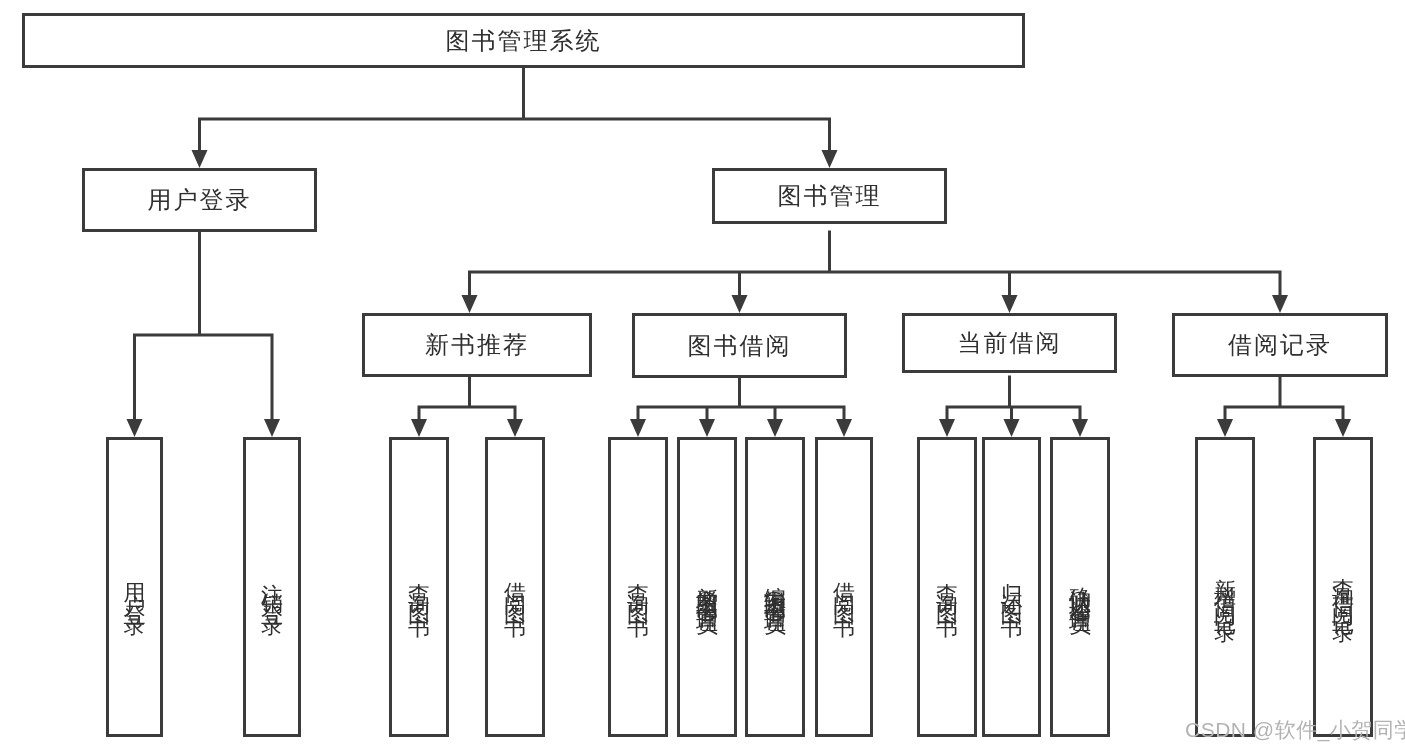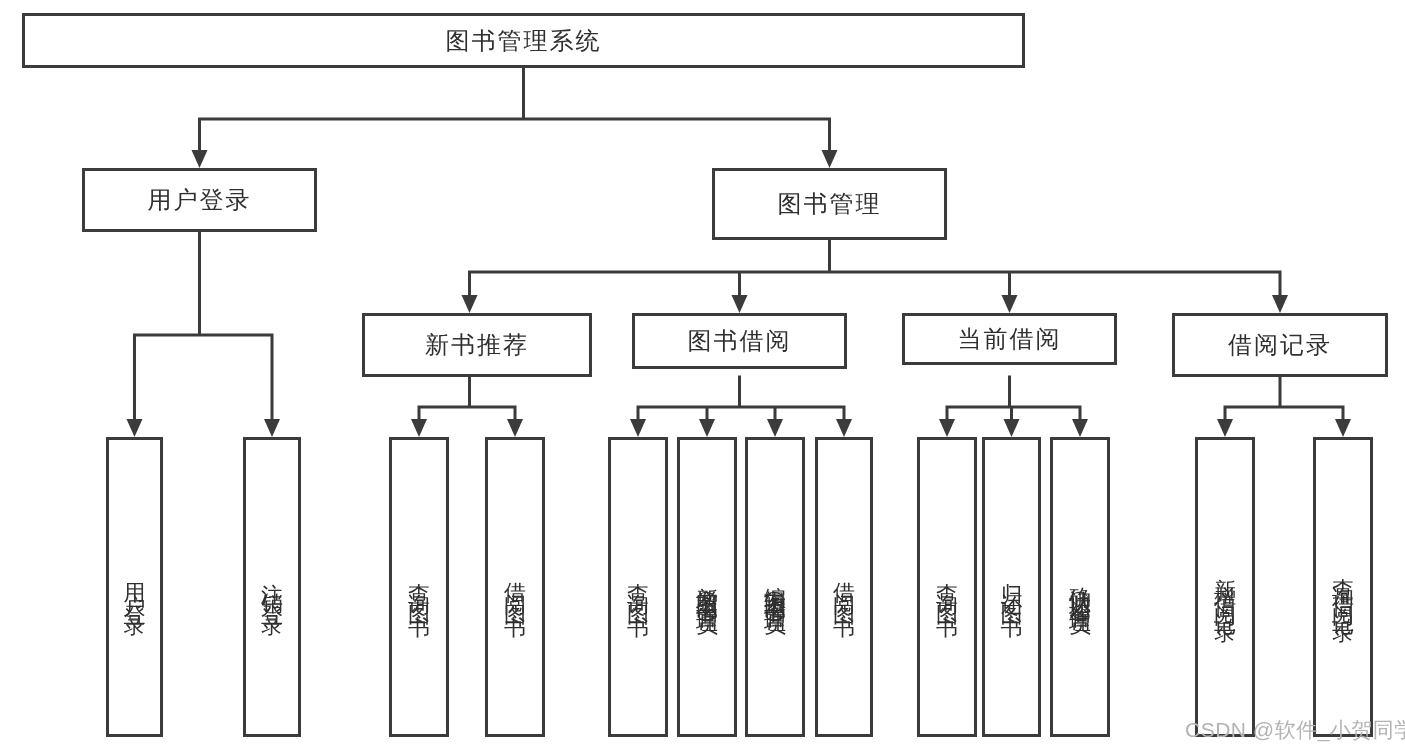--- a/index.html
+++ b/index.html
@@ -104,31 +104,31 @@
     </g>
   </svg>
 
   <div class="node hnode" style="left:22px; top:13px; width:1003px; height:55px;text-align:center;">
     <span>图书管理系统</span>
   </div>
 
   <div class="node hnode" style="left:82px; top:168px; width:235px; height:64px;">
     <span>用户登录</span>
   </div>
-  <div class="node hnode" style="left:712px; top:168px; width:235px; height:72px;">
+  <div class="node hnode" style="left:712px; top:168px; width:235px; height:56px;">
     <span>图书管理</span>
   </div>
 
   <div class="node hnode" style="left:362px; top:313px; width:230px; height:64px;">
     <span>新书推荐</span>
   </div>
-  <div class="node hnode" style="left:632px; top:313px; width:215px; height:56px;font-family:Liberation Serif, serif;">
+  <div class="node hnode" style="left:632px; top:313px; width:215px; height:65px;font-family:Liberation Serif, serif;">
     <span>图书借阅</span>
   </div>
-  <div class="node hnode" style="left:902px; top:313px; width:215px; height:52px;">
+  <div class="node hnode" style="left:902px; top:313px; width:215px; height:60px;">
     <span>当前借阅</span>
   </div>
   <div class="node hnode" style="left:1172px; top:313px; width:216px; height:64px;">
     <span>借阅记录</span>
   </div>
 
   <div class="node leaf" style="left:106px; top:437px; width:57px; height:300px;">
     <span class="vtext v4">用户登录</span>
   </div>
   <div class="node leaf" style="left:243px; top:437px; width:58px; height:300px;">

